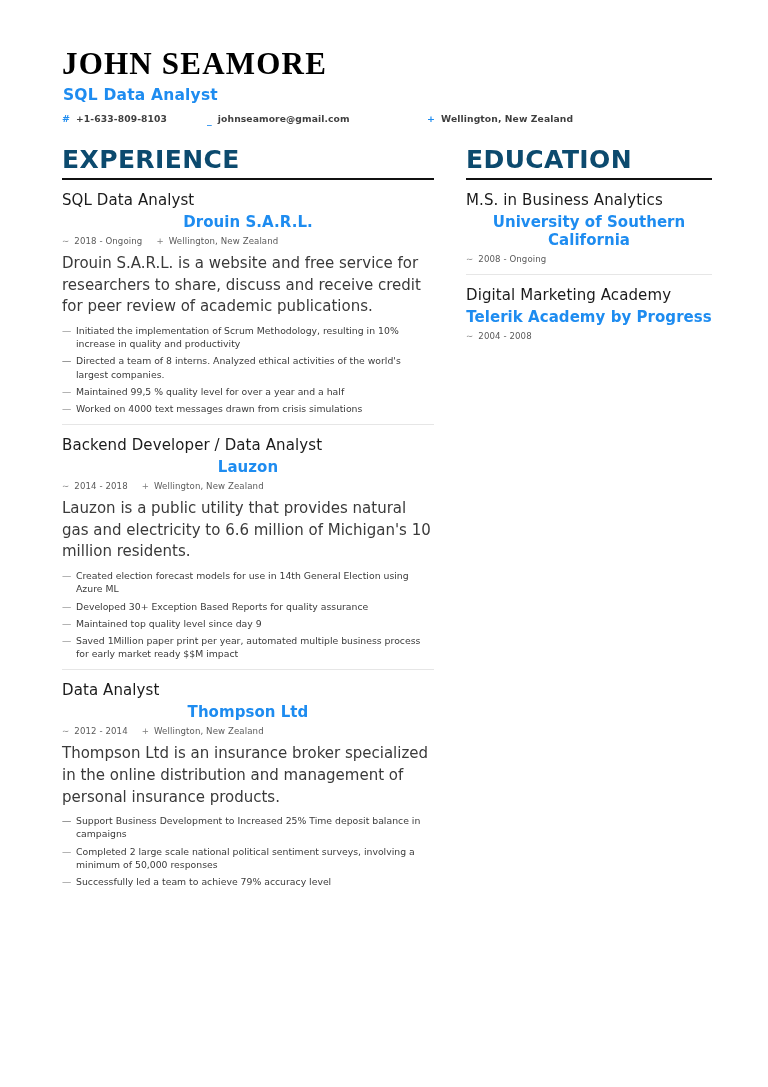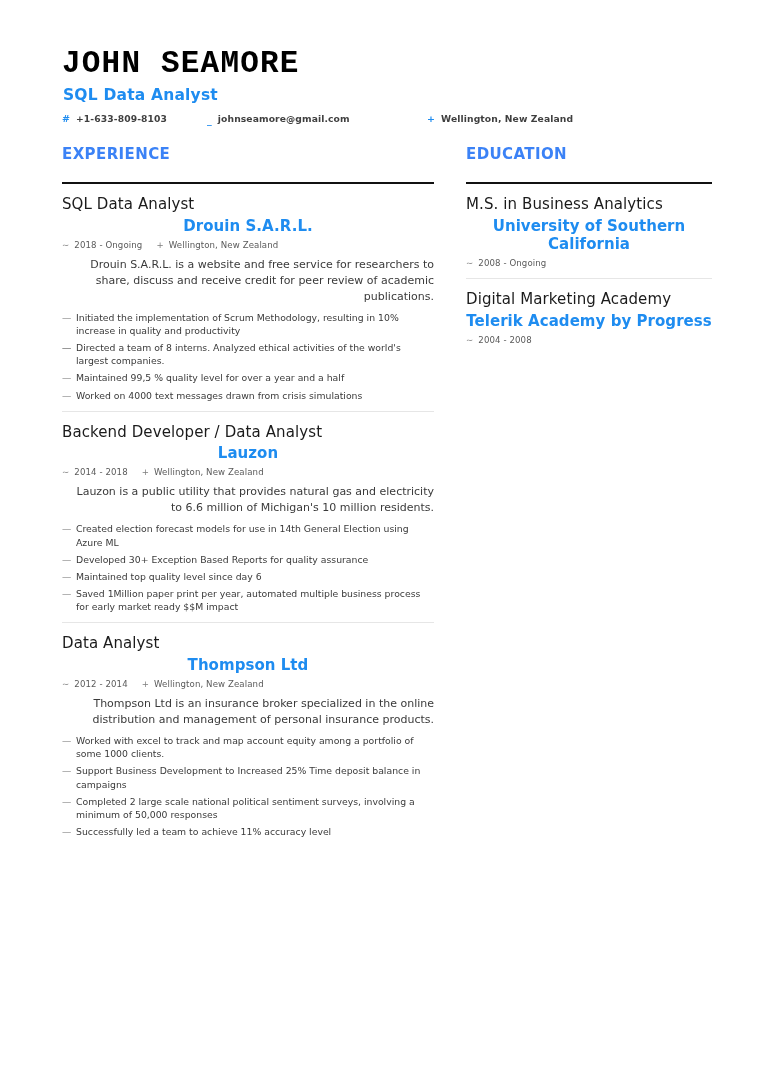--- a/index.html
+++ b/index.html
@@ -22,21 +22,21 @@
     position: relative;
     box-sizing: border-box;
     padding: 0;
   }
 
   
   .header {
     padding: 48px 60px 0 62px;
   }
   .full-name {
-    font-family: Liberation Mono, monospace;
+    font-family: Liberation Serif, serif;
     font-size: 31px;
     font-weight: bold;
     letter-spacing: 1.2px;
     color: #000000;
     line-height: 1.05;
     margin: 0;
   }
   .headline {
     font-size: 15.5px;
     font-weight: bold;
@@ -85,26 +85,26 @@
     width: 372px;
     flex: 0 0 372px;
   }
   .col-gap { width: 32px; flex: 0 0 32px; }
   .col-right {
     width: 246px;
     flex: 0 0 246px;
   }
 
   .section-title {
-    font-size: 15px;
+    font-size: 25px;
     font-weight: bold;
     letter-spacing: 0.4px;
-    color: #3b82f6;
+    color: #0c4a6e;
     margin: 0;
-    padding-bottom: 20px;
+    padding-bottom: 5px;
     border-bottom: 2.5px solid #111;
     line-height: 1.1;
   }
 
   .entry {
     padding-top: 11px;
     padding-bottom: 9px;
     border-bottom: 1px solid #e6e6e6;
   }
   .entry:last-child { border-bottom: none; }
@@ -139,25 +139,24 @@
     align-items: center;
     margin-right: 14px;
     white-space: nowrap;
   }
   .meta-chunk .m-icon {
     margin-right: 5px;
     color: #7d7d7d;
     display: inline-block;
   }
   .entry-summary {
-    font-size: 11px;
+    font-size: 15px;
     color: #3a3a3a;
     line-height: 1.45;
     margin: 7px 0 0 0;
-    text-align: right;
   }
   .bullets {
     list-style: none;
     margin: 6px 0 0 0;
     padding: 0;
   }
   .bullets li {
     position: relative;
     padding-left: 14px;
     font-size: 9.3px;
@@ -248,44 +247,44 @@
           </span>
           <span class="meta-chunk">
             <span class="m-icon">+</span>
             <span>Wellington, New Zealand</span>
           </span>
         </div>
         <p class="entry-summary">Lauzon is a public utility that provides natural gas and electricity to 6.6 million of Michigan's 10 million residents.</p>
         <ul class="bullets">
           <li><span class="dash">—</span><span>Created election forecast models for use in 14th General Election using Azure ML</span></li>
           <li><span class="dash">—</span><span>Developed 30+ Exception Based Reports for quality assurance</span></li>
-          <li><span class="dash">—</span><span>Maintained top quality level since day 6</span></li>
+          <li><span class="dash">—</span><span>Maintained top quality level since day 9</span></li>
           <li><span class="dash">—</span><span>Saved 1Million paper print per year, automated multiple business process for early market ready $$M impact</span></li>
         </ul>
       </div>
 
       <div class="entry">
         <div class="entry-title">Data Analyst</div>
         <div class="entry-org">Thompson Ltd</div>
         <div class="entry-meta">
           <span class="meta-chunk">
             <span class="m-icon">∼</span>
             <span>2012 - 2014</span>
           </span>
           <span class="meta-chunk">
             <span class="m-icon">+</span>
             <span>Wellington, New Zealand</span>
           </span>
         </div>
         <p class="entry-summary">Thompson Ltd is an insurance broker specialized in the online distribution and management of personal insurance products.</p>
         <ul class="bullets">
-          <li><span class="dash">—</span><span>Worked with excel to track and map account equity among a portfolio of some 1000 clients.</span></li>
+          <li><span class="dash">—</span></li>
           <li><span class="dash">—</span><span>Support Business Development to Increased 25% Time deposit balance in campaigns</span></li>
           <li><span class="dash">—</span><span>Completed 2 large scale national political sentiment surveys, involving a minimum of 50,000 responses</span></li>
-          <li><span class="dash">—</span><span>Successfully led a team to achieve 11% accuracy level</span></li>
+          <li><span class="dash">—</span><span>Successfully led a team to achieve 79% accuracy level</span></li>
         </ul>
       </div>
     </div>
 
     <div class="col-gap"></div>
 
     <div class="col-right">
       <h2 class="section-title">EDUCATION</h2>
 
       <div class="entry">

